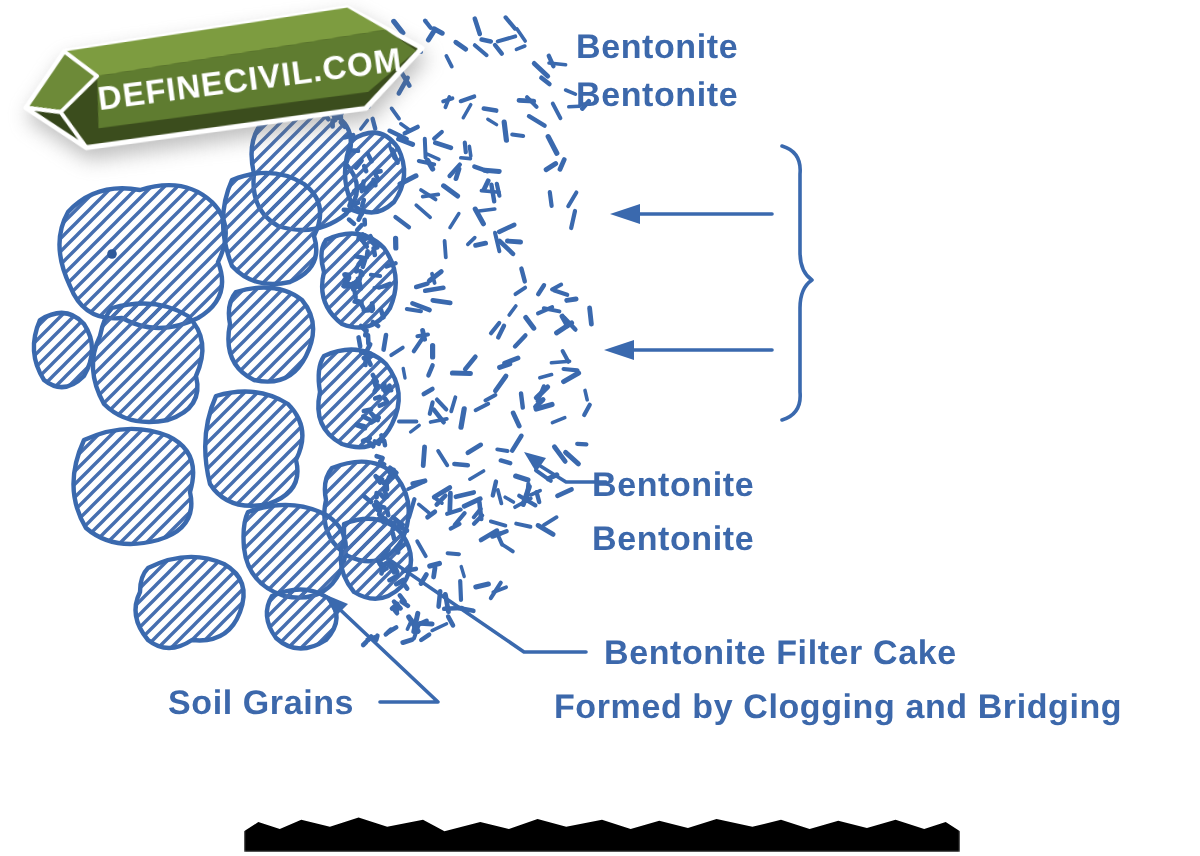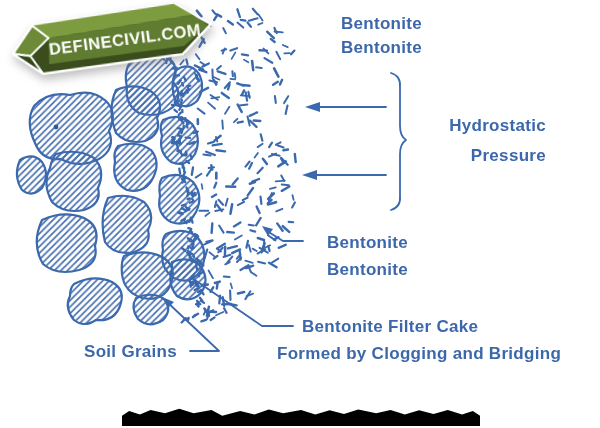--- a/index.html
+++ b/index.html
@@ -1,21 +1,21 @@
 <!DOCTYPE html>
 <html style="--ink: #3a69ae; --text: #3c68ab; --badge-dark: #3b4d1d; --badge-face: #5f7c30; --badge-light: #7d9c40; --badge-text: #ffffff;"><head>
 <meta charset="utf-8">
 <style>
   html,body{margin:0;padding:0;background:#fff;}
   .stage{position:relative;width:600px;height:428px;background:#ffffff;overflow:hidden;
          font-family:"Liberation Sans",sans-serif;}
   #diagram{position:absolute;left:0;top:0;}
   .lbl{position:absolute;font-weight:bold;font-size:17px;color:var(--text,#3c68ab);
        letter-spacing:.3px;white-space:nowrap;}
-  .lbl.center{text-align:right;}
+  .lbl.center{text-align:left;}
   .badge{position:absolute;left:10px;top:12px;width:206px;height:66px;
          transform:rotate(-6deg);transform-origin:40px 40px;
          filter:drop-shadow(1px 5px 5px rgba(110,110,110,.45));}
   .badge svg text{font-family:"Liberation Sans",sans-serif;font-weight:bold;
                   font-size:16.5px;letter-spacing:.5px;fill:var(--badge-text,#fff);}
   .caption-blob{position:absolute;left:122px;top:403px;width:358px;height:23px;
     background:#000;filter:blur(.4px);
     clip-path:polygon(0% 55%,2% 35%,5% 50%,8% 30%,12% 45%,16% 25%,20% 45%,25% 30%,
       28% 55%,33% 35%,37% 50%,41% 28%,45% 45%,50% 30%,54% 50%,58% 32%,62% 48%,
       66% 28%,71% 45%,75% 30%,79% 50%,83% 32%,87% 48%,91% 30%,95% 50%,98% 35%,
@@ -483,24 +483,20 @@
       <polygon points="3,38 20,42 31,61" fill="#34451a" stroke="#ffffff" stroke-width="2" stroke-linejoin="round"></polygon>
       <text x="116" y="41" text-anchor="middle" transform="rotate(-1.5 116 40)">DEFINECIVIL.COM</text>
     </svg>
   </div>
 
   <div class="lbl center" style="left:288px;top:12px;width:134px;line-height:24px;">
     <div>Bentonite</div>
     <div>Bentonite</div>
   </div>
 
-  <div class="lbl center" style="left:410px;top:111px;width:136px;line-height:30px;">
-    <div>Hydrostatic</div>
-    <div>Pressure</div>
-  </div>
 
   <div class="lbl center" style="left:296px;top:229px;width:112px;line-height:27px;">
     <div>Bentonite</div>
     <div>Bentonite</div>
   </div>
 
   <div class="lbl" style="left:302px;top:317px;text-align:center;">Bentonite Filter Cake</div>
   <div class="lbl" style="left:84px;top:342px;">Soil Grains</div>
 
   <div class="lbl" style="left:277px;top:344px;">Formed by Clogging and Bridging</div>

